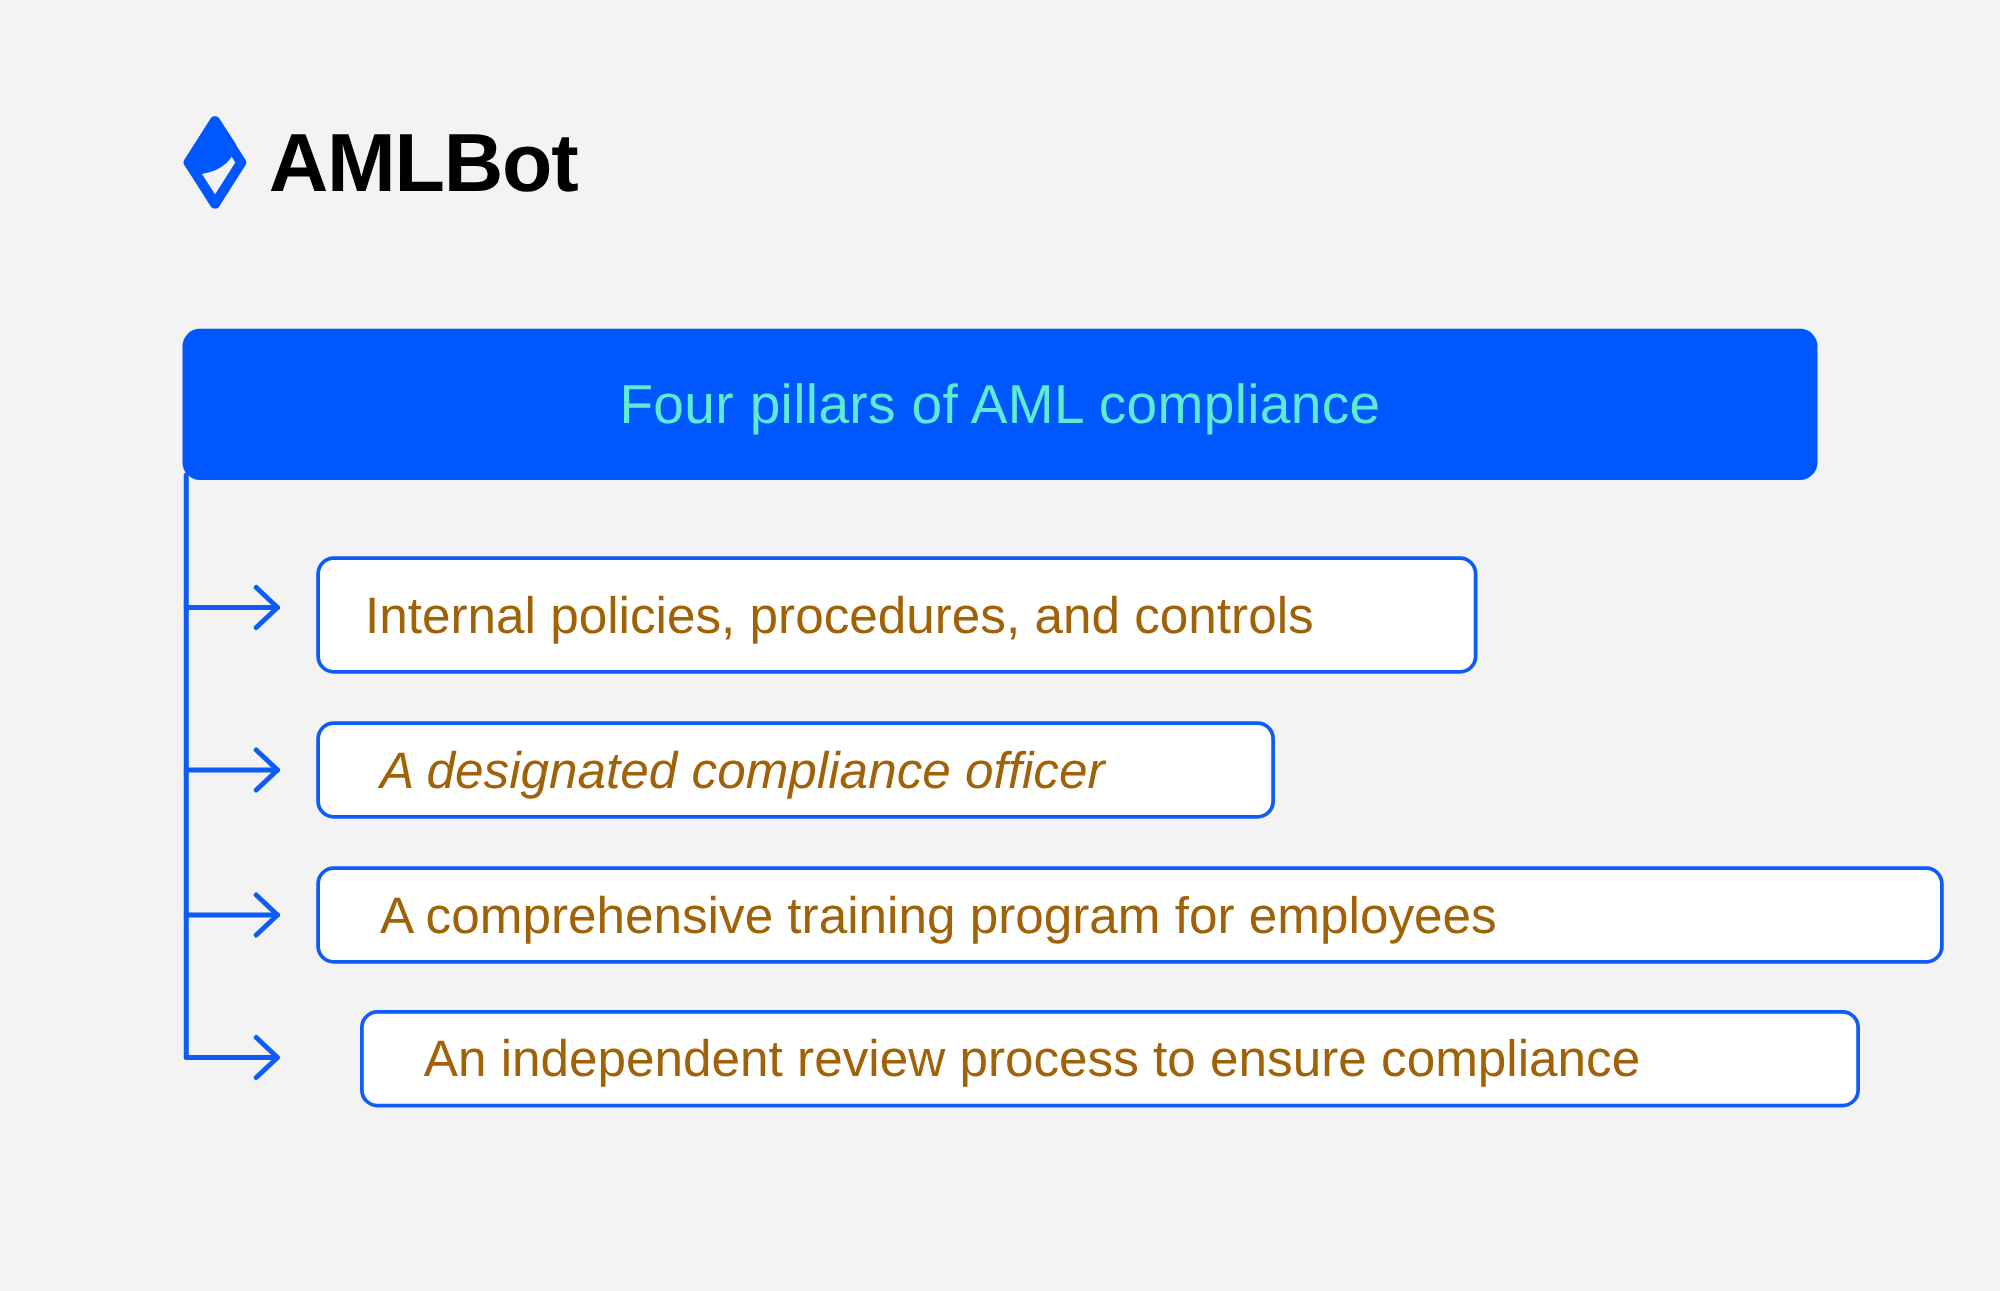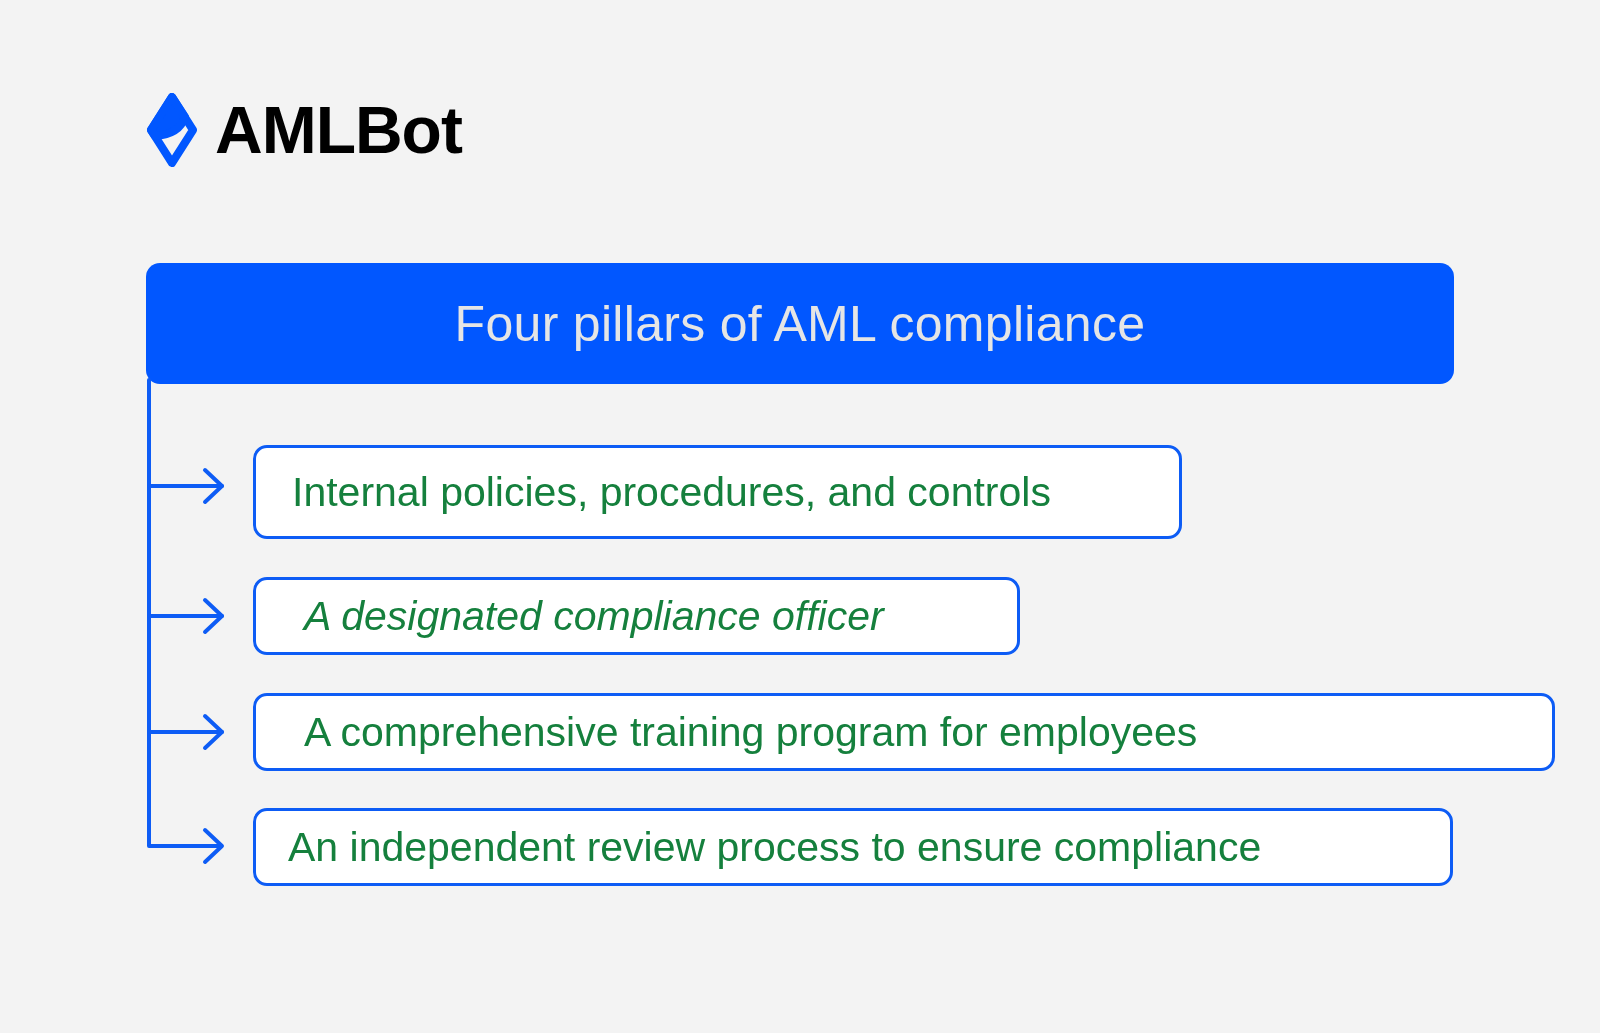--- a/index.html
+++ b/index.html
@@ -15,27 +15,27 @@
   .logo-text {
     position: absolute; left: 70px; top: 0px;
     font-size: 66px; font-weight: 700; color: #000; letter-spacing: -1px;
     line-height: 76px;
   }
   .header {
     position: absolute; left: 146px; top: 263px; width: 1308px; height: 121px;
     background: #0157ff; border-radius: 14px;
     display: flex; align-items: center; justify-content: center;
   }
-  .header-title { color: #e5e5e5; font-size: 50px; font-weight: 400; letter-spacing: 0.3px; }
+  .header-title { color: #5eead4; font-size: 44px; font-weight: 400; letter-spacing: 0.3px; }
   .connector { position: absolute; left: 0; top: 0; width: 1600px; height: 1033px; pointer-events: none; }
   .pillar {
     position: absolute; left: 253px; background: #fff;
     border: 3px solid #0d5cf5; border-radius: 14px; box-sizing: border-box;
     display: flex; align-items: center;
-    font-size: 41px; color: #15803d;
+    font-size: 41px; color: #a16207;
   }
 </style>
 </head>
 <body>
 
 <div class="logo">
   <svg class="logo-icon" viewBox="0 0 54 74">
     <path d="M27 4 L48 37 L27 70 L6 37 Z" fill="none" stroke="#0157ff" stroke-width="8" stroke-linejoin="round"></path>
     <path d="M27 4 L40 24 C36 36 26 42 10 43 L6 37 Z" fill="#0157ff" stroke="#0157ff" stroke-width="8" stroke-linejoin="round"></path>
   </svg>
@@ -72,15 +72,15 @@
 </div>
 
 <div class="pillar" style="top:577px; width:767px; height:78px; padding-left:48px;font-style:italic;">
   <span>A designated compliance officer</span>
 </div>
 
 <div class="pillar" style="top:693px; width:1302px; height:78px; padding-left:48px;">
   <span>A comprehensive training program for employees</span>
 </div>
 
-<div class="pillar" style="top:808px; width:1200px; height:78px; padding-left:32px;">
+<div class="pillar" style="top:808px; width:1200px; height:78px; padding-left:48px;margin-left:35px;">
   <span>An independent review process to ensure compliance</span>
 </div>
 
 </body></html>

